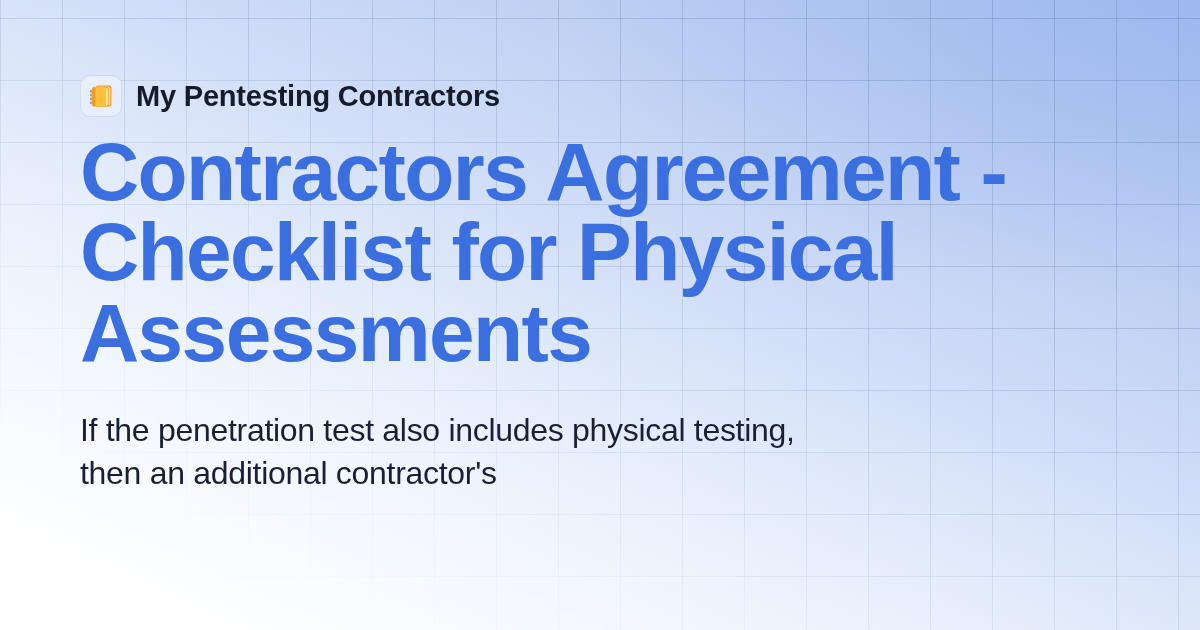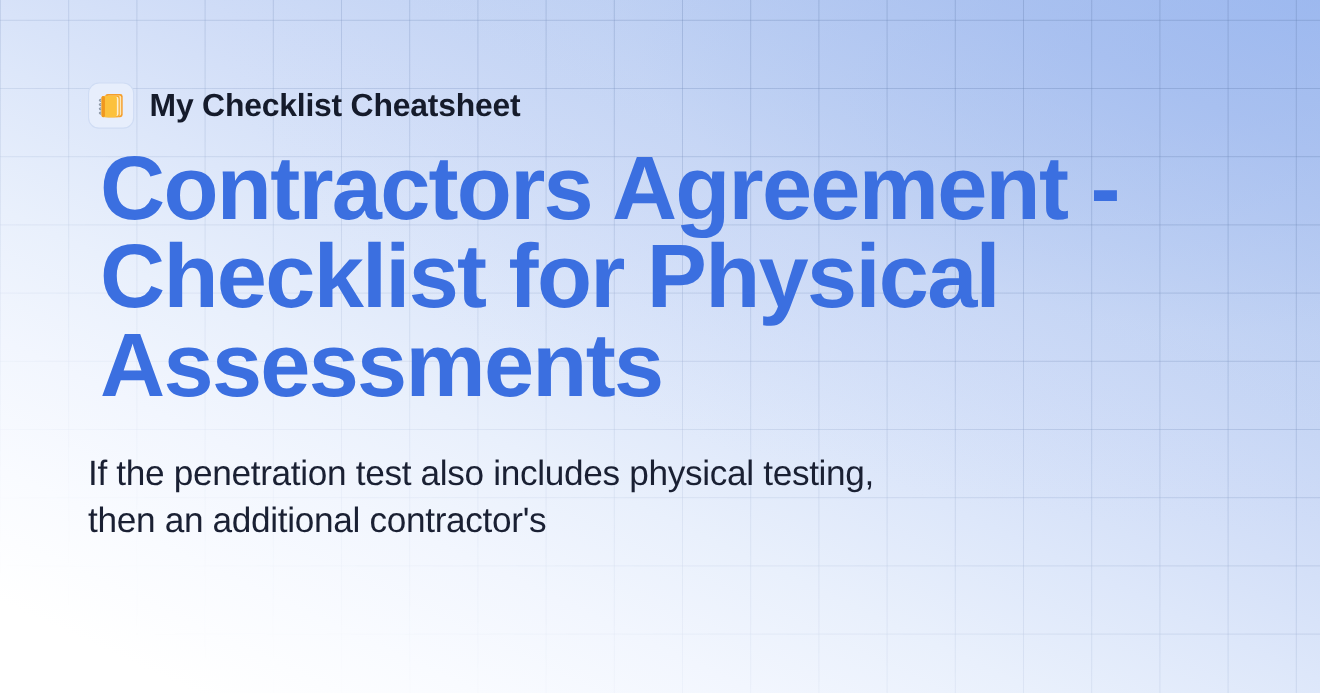--- a/index.html
+++ b/index.html
@@ -104,21 +104,21 @@
   .brand-badge svg { display: block; }
   .brand-title {
     font-size: 29px;
     font-weight: bold;
     color: #151b2b;
     letter-spacing: -0.2px;
     white-space: nowrap;
   }
 
   .headline {
-    margin: 11px;
+    margin: 0;
     padding: 0;
     font-size: 82px;
     line-height: 0.98;
     font-weight: bold;
     color: #3b6fe0;
     letter-spacing: -1.6px;
     margin-top: 14px;
     max-width: 1020px;
     word-wrap: break-word;
   }
@@ -161,21 +161,21 @@
           <rect x="6" y="6" width="3.6" height="22" rx="1.6" fill="#f0981f"></rect>
 
           <g fill="none" stroke="#8f9aa8" stroke-width="1.5" stroke-linecap="round">
             <path d="M5 9.6 q-2.2 0.9 0 1.9"></path>
             <path d="M5 14.0 q-2.2 0.9 0 1.9"></path>
             <path d="M5 18.4 q-2.2 0.9 0 1.9"></path>
             <path d="M5 22.8 q-2.2 0.9 0 1.9"></path>
           </g>
         </svg>
       </div>
-      <div class="brand-title">My Checklist Cheatsheet</div>
+      <div class="brand-title">My Pentesting Contractors</div>
     </div>
 
     <h1 class="headline">Contractors Agreement - Checklist for Physical Assessments</h1>
 
     <p class="subtitle">If the penetration test also includes physical testing, then an additional contractor's</p>
 
   </div>
 </div>
 
 </body></html>

